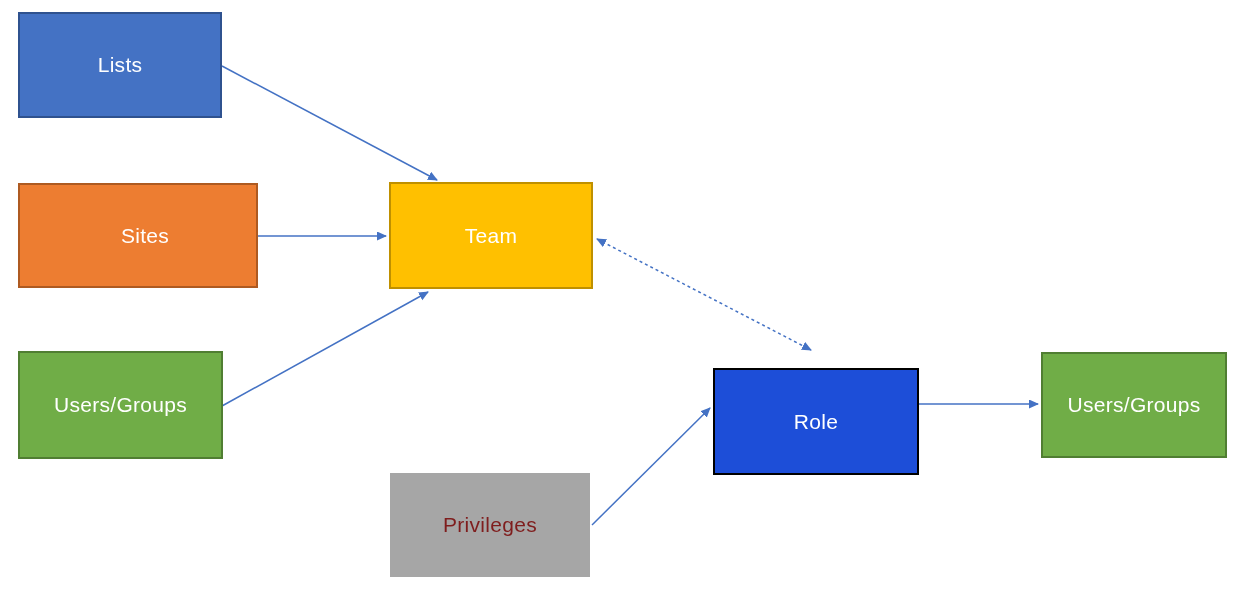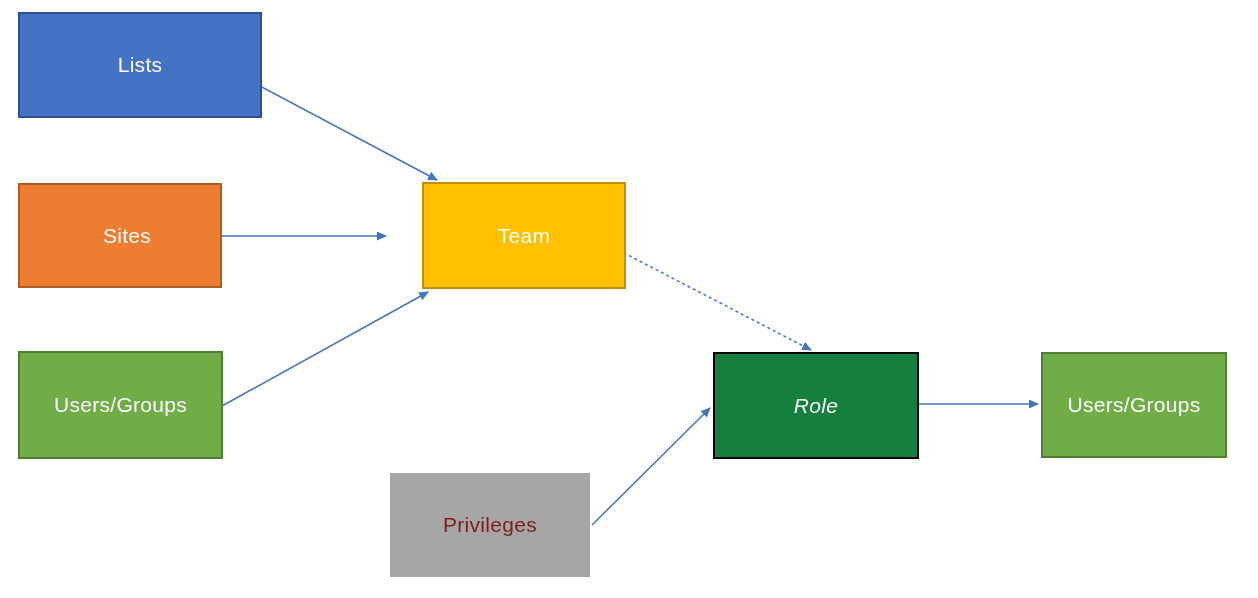--- a/index.html
+++ b/index.html
@@ -54,33 +54,33 @@
     <g id="edge-group">
         <line x1="222" y1="66" x2="437" y2="180" stroke="#4472C4" stroke-width="1.5" marker-end="url(#arrow-end)"></line>
         <line x1="222" y1="236" x2="386" y2="236" stroke="#4472C4" stroke-width="1.5" marker-end="url(#arrow-end)"></line>
         <line x1="222" y1="406" x2="428" y2="292" stroke="#4472C4" stroke-width="1.5" marker-end="url(#arrow-end)"></line>
         <line x1="597" y1="239" x2="811" y2="350" stroke="#4472C4" stroke-width="1.5" stroke-dasharray="3 3" marker-end="url(#arrow-end)" marker-start="url(#arrow-start)"></line>
         <line x1="592" y1="525" x2="710" y2="408" stroke="#4472C4" stroke-width="1.5" marker-end="url(#arrow-end)"></line>
         <line x1="919" y1="404" x2="1038" y2="404" stroke="#4472C4" stroke-width="1.5" marker-end="url(#arrow-end)"></line>
       </g>
   </svg>
   <div id="nodes-layer">
-      <div class="node" style="left: 18px; top: 12px; width: 244px; height: 106px; background: rgb(68, 114, 196); border-color: rgb(47, 82, 143);">
+      <div class="node" style="left: 18px; top: 12px; width: 204px; height: 106px; background: rgb(68, 114, 196); border-color: rgb(47, 82, 143);">
         <span class="node-label" style="color: rgb(255, 255, 255);">Lists</span>
       </div>
-      <div class="node" style="left: 18px; top: 183px; width: 204px; height: 105px; background: rgb(237, 125, 49); border-color: rgb(174, 90, 33); padding-left: 14px;">
+      <div class="node" style="left: 18px; top: 183px; width: 240px; height: 105px; background: rgb(237, 125, 49); border-color: rgb(174, 90, 33); padding-left: 14px;">
         <span class="node-label" style="color: rgb(255, 255, 255);">Sites</span>
       </div>
       <div class="node" style="left: 18px; top: 351px; width: 205px; height: 108px; background: rgb(112, 173, 71); border-color: rgb(80, 126, 50);">
         <span class="node-label" style="color: rgb(255, 255, 255);">Users/Groups</span>
       </div>
-      <div class="node" style="left: 389px; top: 182px; width: 204px; height: 107px; background: rgb(255, 192, 0); border-color: rgb(191, 144, 0); margin-left: 33px;">
+      <div class="node" style="left: 389px; top: 182px; width: 204px; height: 107px; background: rgb(255, 192, 0); border-color: rgb(191, 144, 0);">
         <span class="node-label" style="color: rgb(255, 255, 255);">Team</span>
       </div>
-      <div class="node" style="left: 713px; top: 352px; width: 206px; height: 107px; background: #15803d; border-color: rgb(0, 0, 0); font-style: italic;">
+      <div class="node" style="left: 713px; top: 368px; width: 206px; height: 107px; background: #1d4ed8; border-color: rgb(0, 0, 0);">
         <span class="node-label" style="color: rgb(255, 255, 255);">Role</span>
       </div>
       <div class="node" style="left: 1041px; top: 352px; width: 186px; height: 106px; background: rgb(112, 173, 71); border-color: rgb(80, 126, 50);">
         <span class="node-label" style="color: rgb(255, 255, 255);">Users/Groups</span>
       </div>
       <div class="node" style="left: 390px; top: 473px; width: 200px; height: 104px; background: rgb(166, 166, 166); border-color: rgb(166, 166, 166);">
         <span class="node-label" style="color: #7f1d1d;">Privileges</span>
       </div>
     </div>
 </div>

